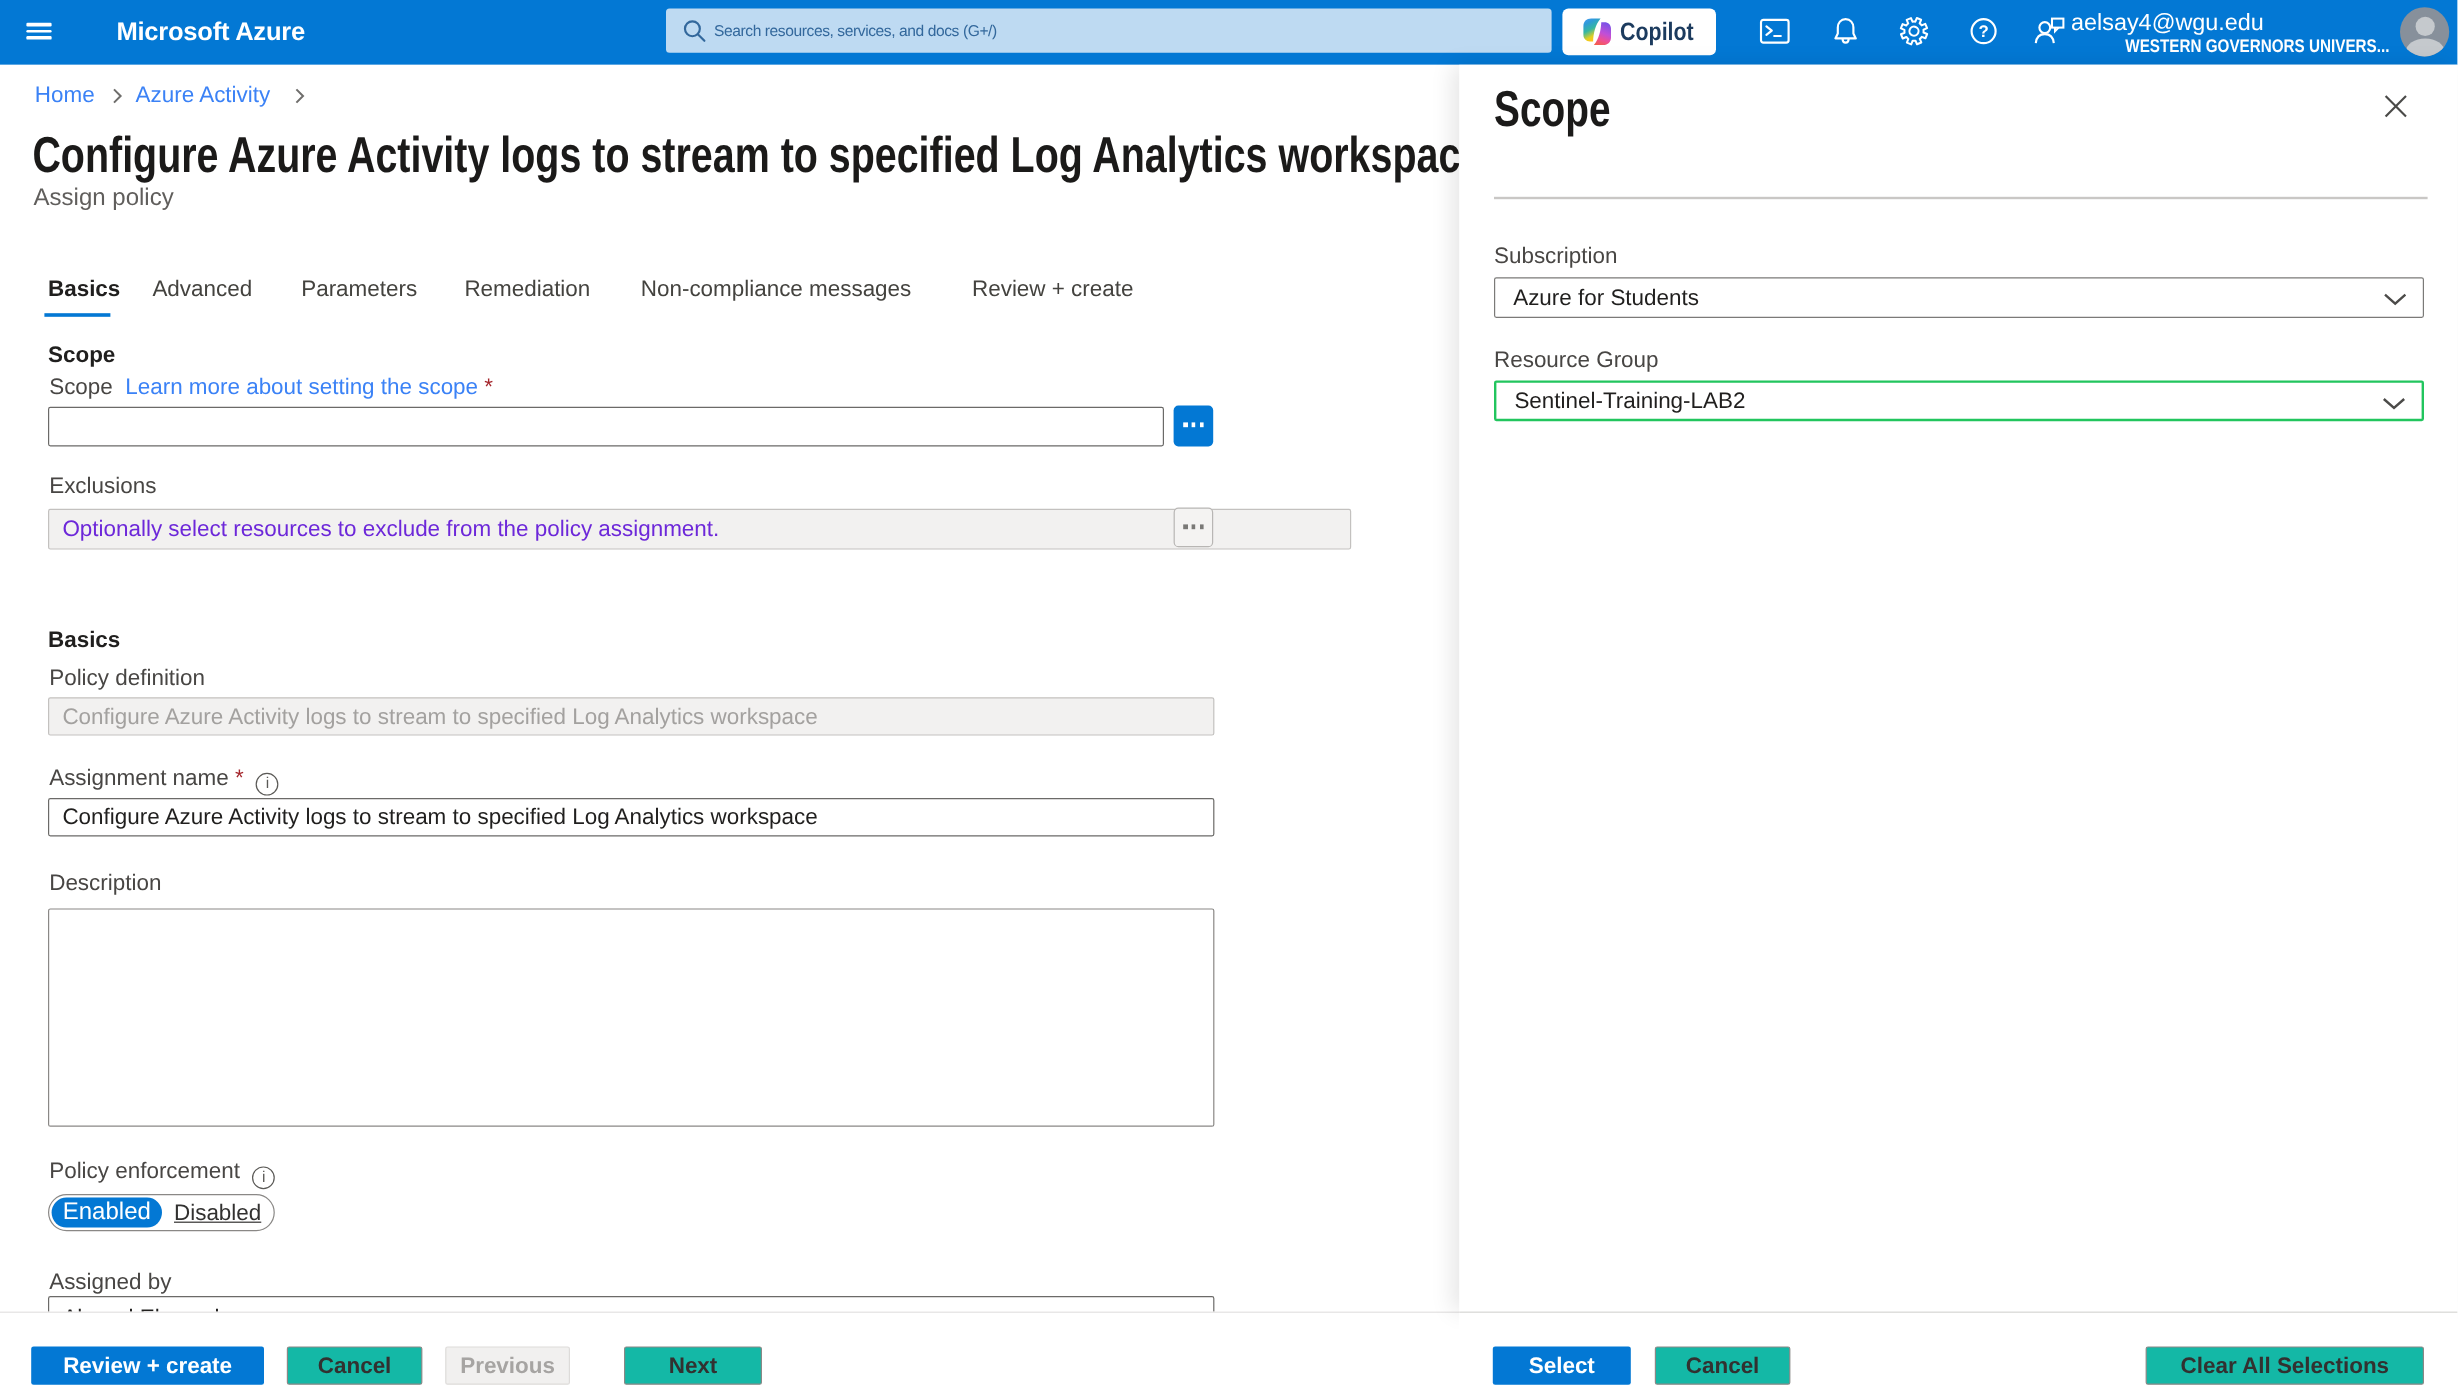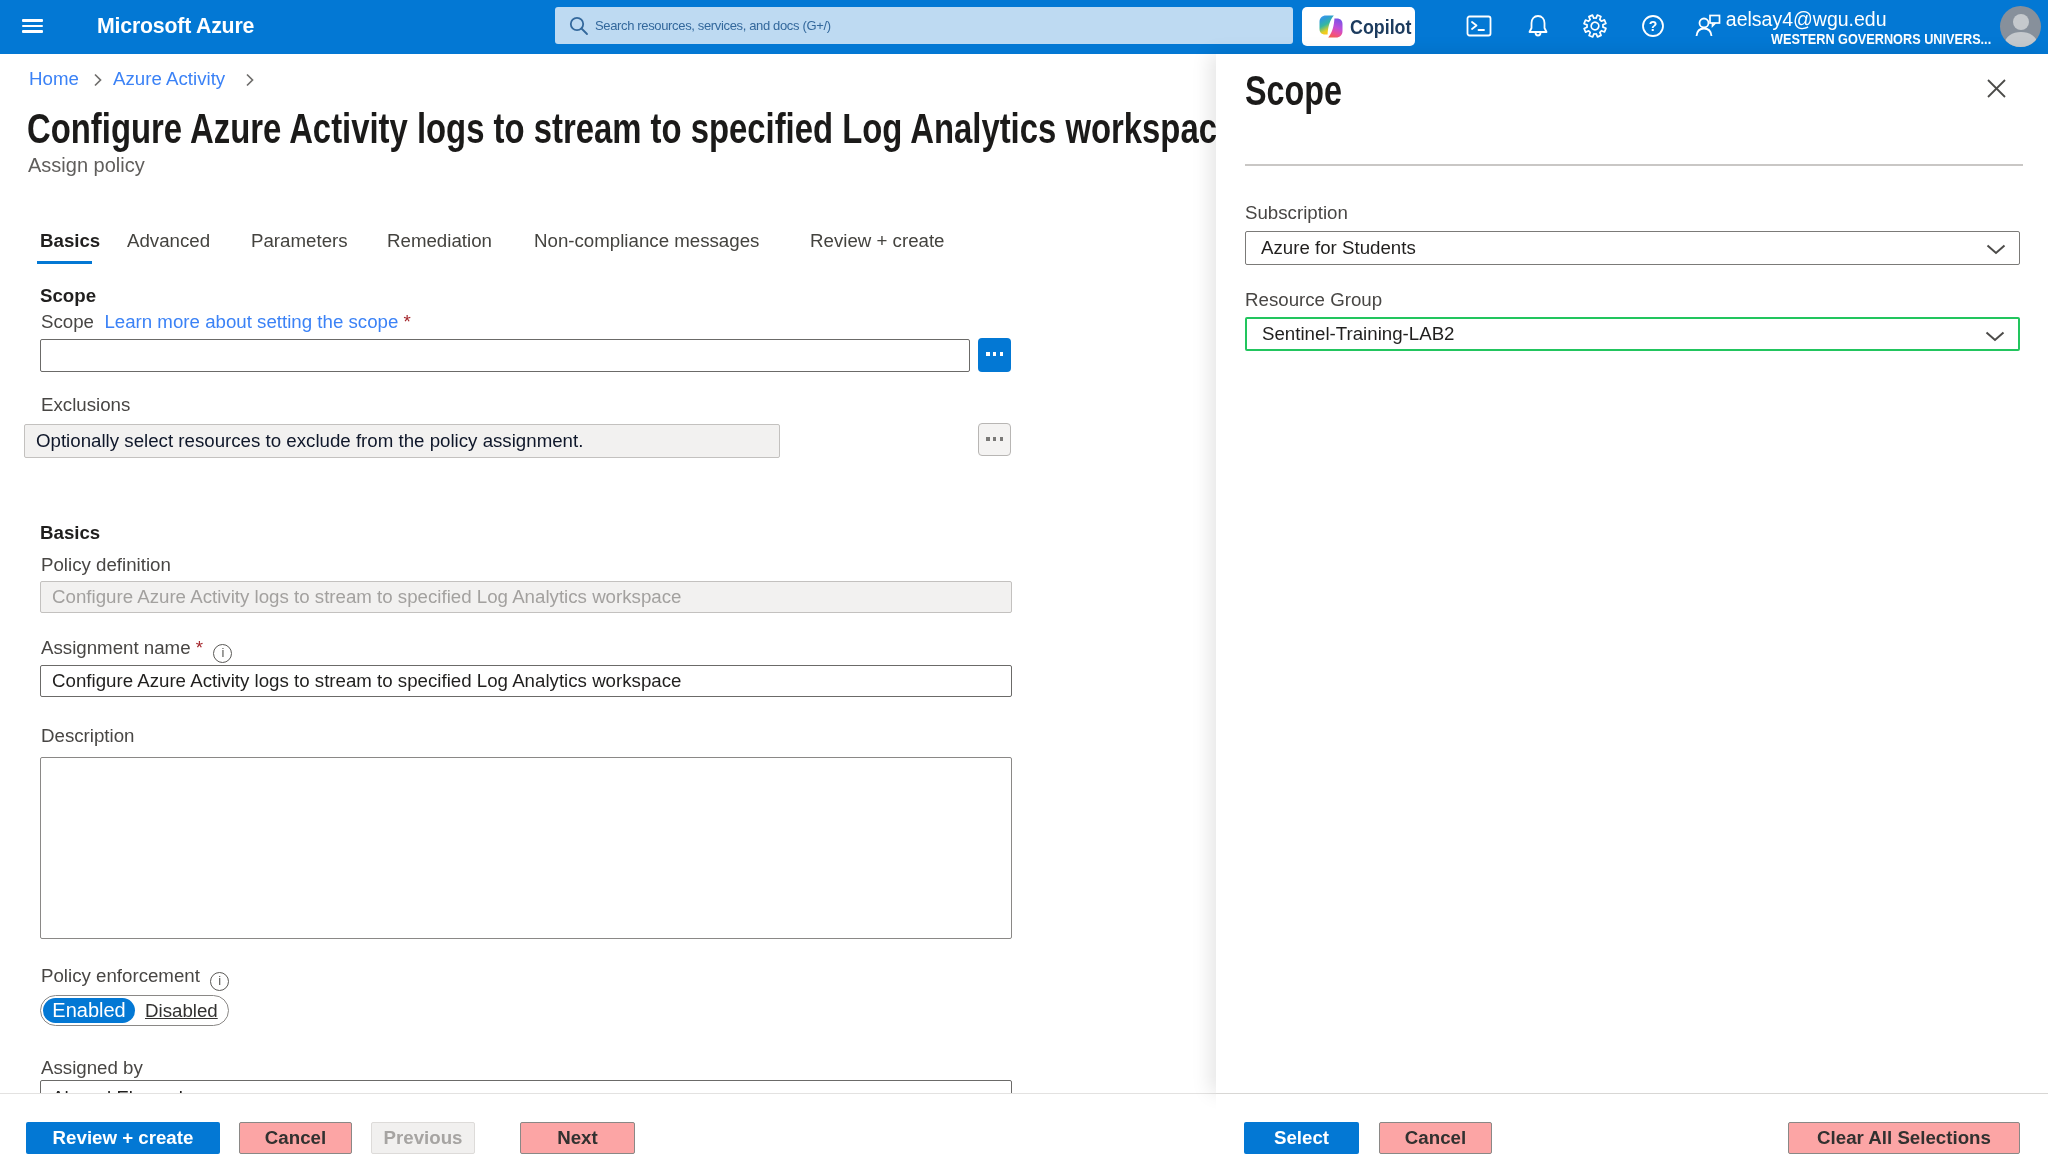--- a/index.html
+++ b/index.html
@@ -8,21 +8,21 @@
 .abs { position:absolute; }
 
 
 #topbar { position:absolute; left:0; top:0; width:2048px; height:54px; background:#0378d4; }
 #burger { position:absolute; left:22px; top:19px; width:21px; height:14px; }
 #burger div { height:2.5px; background:#fff; border-radius:1px; margin-bottom:3.2px; }
 #mslogo { position:absolute; left:97px; top:14px; color:#fff; font-size:21.3px; font-weight:700; letter-spacing:-0.2px; }
 #searchbox { position:absolute; left:555px; top:7px; width:738px; height:37px; background:#bedaf2; border-radius:3px; color:#33689c; font-size:13px; line-height:37px; }
 #searchbox .mag { position:absolute; left:13px; top:8px; }
 #searchbox .ph { position:absolute; left:40px; letter-spacing:-0.35px; }
-#copilotbtn { position:absolute; left:1302px; top:7px; width:113px; height:39px; background:#fff; border-radius:5px; }
+#copilotbtn { position:absolute; left:1302px; top:7px; width:128px; height:39px; background:#fff; border-radius:5px; }
 #copilotbtn .cplogo { position:absolute; left:17px; top:8px; }
 #copilotbtn .cptxt { position:absolute; left:48px; top:8px; font-size:21px; font-weight:700; color:#1c3b5e; transform:scaleX(0.85); transform-origin:left center; }
 .topicon { position:absolute; top:13px; }
 #userblock { position:absolute; right:57px; top:8px; color:#fff; }
 #userblock .l1 { font-size:19.5px; line-height:22px; }
 #userblock .l2 { font-size:15.3px; font-weight:700; line-height:16px; transform:scaleX(0.83); transform-origin:right top; margin-top:1px; }
 #avatar { position:absolute; left:2000px; top:6px; width:41px; height:41px; border-radius:50%; background:#87909b; overflow:hidden; }
 #avatar .head { position:absolute; left:12.5px; top:8px; width:16px; height:16px; border-radius:50%; background:#c5c9cd; }
 #avatar .bod { position:absolute; left:4.5px; top:26px; width:32px; height:22px; border-radius:50% 50% 0 0; background:#c5c9cd; }
 
@@ -51,21 +51,21 @@
 
 #toggle { position:absolute; left:40px; top:941px; width:189px; height:31px; border:1px solid #8a8886; border-radius:16px; background:#fff; }
 #tog-en { position:absolute; left:2px; top:2px; width:92px; height:25px; background:#0378d4; border-radius:13px; color:#fff; font-size:20px; text-align:center; line-height:25px; }
 #tog-dis { position:absolute; left:104px; top:2px; font-size:18.7px; color:#323130; line-height:25px;text-decoration:underline; }
 
 
 #footerL { position:absolute; left:0; top:1093px; width:1216px; height:63px; background:#fff; border-top:1px solid #e3e2e1; }
 #footerR { position:absolute; left:1216px; top:1093px; width:832px; height:63px; background:#fff; border-top:1px solid #d8d7d5; }
 .btn { position:absolute; top:28px; height:32px; font-size:18.7px; font-weight:700; text-align:center; line-height:30px; border-radius:2px; }
 .btn.blue { background:#0378d4; color:#fff; line-height:32px; }
-.btn.white { background:#fca5a5; border:1px solid #8a8886; color:#323130; }
+.btn.white { background:#14b8a6; border:1px solid #8a8886; color:#323130; }
 .btn.dis { background:#f1f0ef; border:1px solid #dddbd9; color:#a6a4a2; }
 
 
 #panel { position:absolute; left:1216px; top:54px; width:832px; height:1039px; background:#fff; box-shadow:-6px 0 18px rgba(0,0,0,0.10); }
 #ptitle { position:absolute; left:29px; top:13px; font-size:42px; font-weight:600; color:#1b1a19; transform:scaleX(0.77); transform-origin:left top; }
 #pclose { position:absolute; left:770px; top:24px; width:21px; height:21px; }
 #pdivider { position:absolute; left:29px; top:110px; width:778px; height:2px; background:#c9c7c5; }
 .drop { position:absolute; left:29px; width:775px; height:34px; background:#fff; border:1px solid #7b7a78; border-radius:2px; font-size:18.7px; color:#201f1e; }
 .chev { position:absolute; right:13px; top:12px; }
 </style>
@@ -174,21 +174,21 @@
   <div class="inp" style="left:40px; top:285px; width:930px; height:33px;"></div>
   <div class="abs" style="left:978px; top:284px; width:33px; height:34px; background:#0378d4; border-radius:4px;">
     <div style="position:absolute; left:8px; top:14px; width:17px; display:flex; justify-content:space-between;">
       <i style="width:3.5px;height:3.5px;background:#fff;display:block;"></i>
         <i style="width:3.5px;height:3.5px;background:#fff;display:block;"></i>
         <i style="width:3.5px;height:3.5px;background:#fff;display:block;"></i>
     </div>
   </div>
 
   <div class="lbl" style="left:41px; top:340px;">Exclusions</div>
-  <div class="inp ghost" style="left:24px; top:370px; width:756px; height:34px; color:#0f172a;">
+  <div class="inp ghost" style="left:40px; top:370px; width:1086px; height:34px; color:#6d28d9;">
       <span class="itext">Optionally select resources to exclude from the policy assignment.</span>
     </div>
   <div class="abs" style="left:978px; top:369px; width:33px; height:33px; background:#f4f3f2; border:1px solid #b8b6b4; border-radius:4px;">
     <div style="position:absolute; left:7px; top:13px; width:17px; display:flex; justify-content:space-between;">
       <i style="width:3.5px;height:3.5px;background:#7a7977;display:block;"></i>
         <i style="width:3.5px;height:3.5px;background:#7a7977;display:block;"></i>
         <i style="width:3.5px;height:3.5px;background:#7a7977;display:block;"></i>
     </div>
   </div>
 

